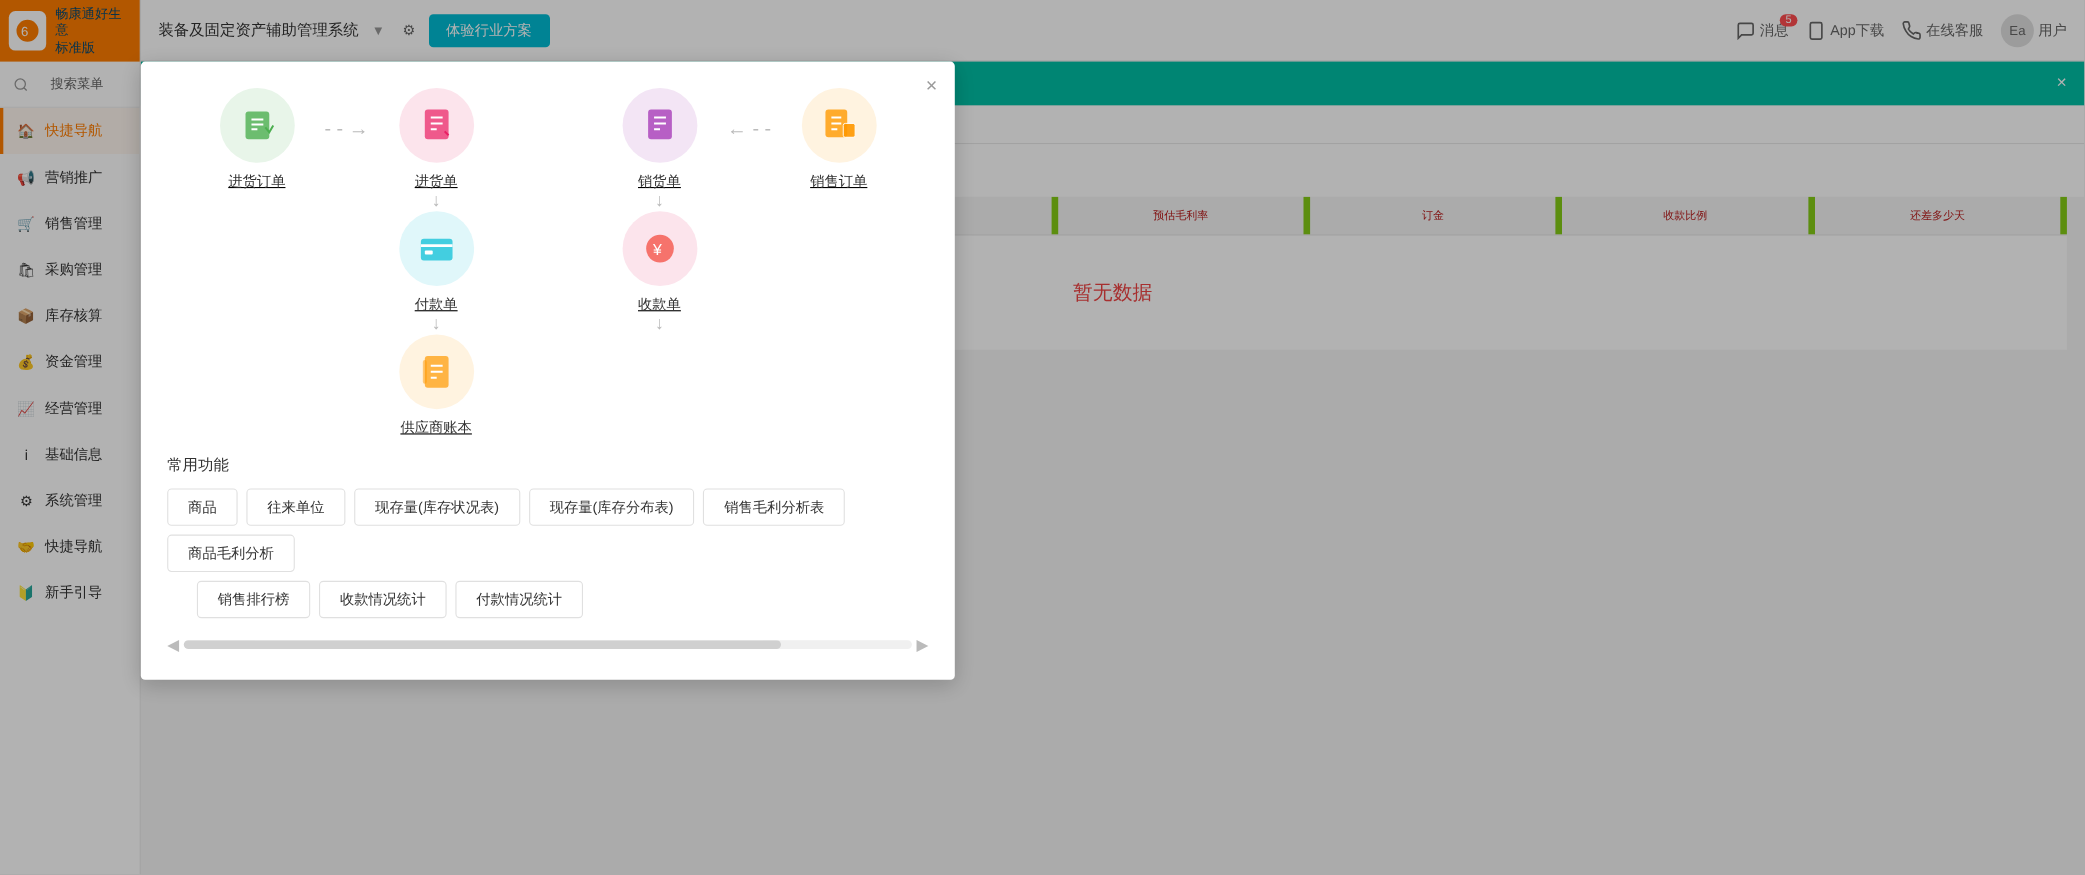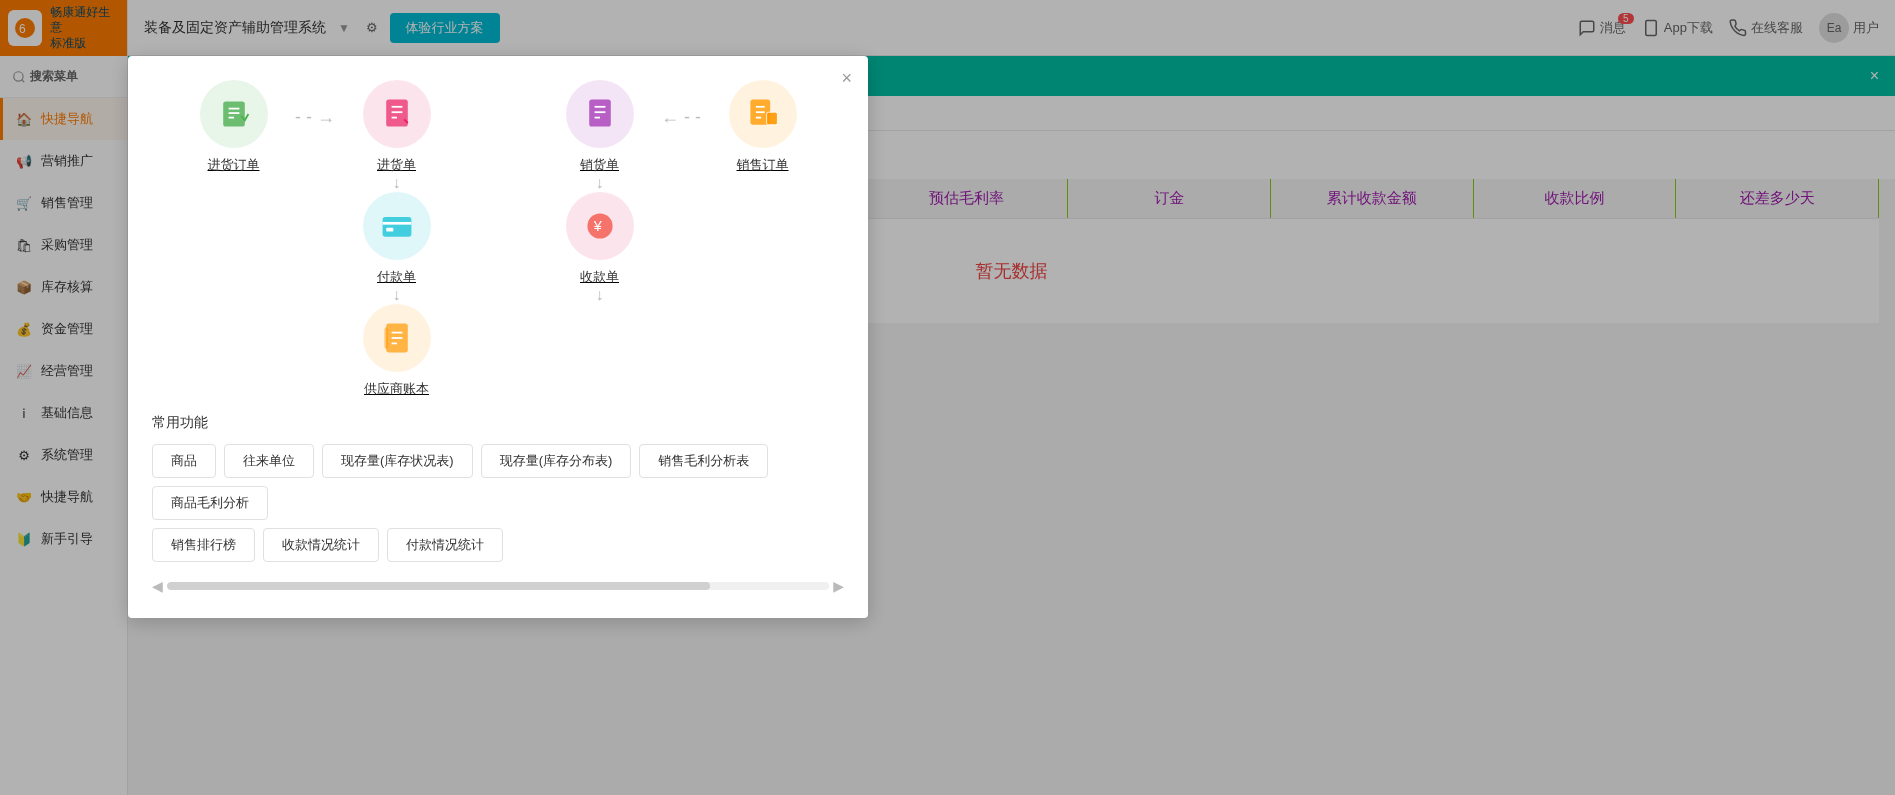--- a/index.html
+++ b/index.html
@@ -8,21 +8,21 @@
     
     .app-container { display: flex; height: 795px; width: 1895px; overflow: hidden; }
 
     
     .sidebar { width: 128px; background: #fff; display: flex; flex-direction: column; border-right: 1px solid #e8e8e8; flex-shrink: 0; }
     .sidebar-logo { background: #ff7d00; padding: 10px 8px; display: flex; align-items: center; gap: 8px; height: 56px; }
     .sidebar-logo-icon { width: 36px; height: 36px; background: #fff; border-radius: 6px; display: flex; align-items: center; justify-content: center; }
     .sidebar-logo-icon svg { width: 24px; height: 24px; }
     .sidebar-logo-text { color: #0c4a6e; font-size: 12px; line-height: 1.3; }
     .sidebar-search { padding: 8px; border-bottom: 1px solid #f0f0f0; }
-    .sidebar-search-btn { display: flex; align-items: center; gap: 4px; color: #666; font-size: 12px; cursor: pointer; padding: 4px; font-weight: bold; }
+    .sidebar-search-btn { display: flex; align-items: center; gap: 20px; color: #666; font-size: 12px; cursor: pointer; padding: 4px; }
     .sidebar-nav { flex: 1; overflow-y: auto; }
     .sidebar-nav-item { display: flex; align-items: center; gap: 8px; padding: 12px 12px; cursor: pointer; color: #333; font-size: 13px; border-left: 3px solid transparent; }
     .sidebar-nav-item.active { background: #fff7f0; border-left-color: #ff7d00; color: #ff7d00; }
     .sidebar-nav-item .nav-icon { width: 18px; height: 18px; display: flex; align-items: center; justify-content: center; flex-shrink: 0; }
 
     
     .main-content { flex: 1; display: flex; flex-direction: column; overflow: hidden; }
 
     
     .topbar { height: 56px; background: #fff; display: flex; align-items: center; padding: 0 16px; border-bottom: 1px solid #e8e8e8; gap: 12px; }
@@ -51,21 +51,21 @@
     .toolbar-separator { width: 1px; height: 16px; background: #e8e8e8; }
     .filter-date { border: 1px solid #e8e8e8; border-radius: 4px; padding: 5px 10px; font-size: 13px; color: #999; width: 140px; display: flex; align-items: center; justify-content: space-between; }
     .filter-select { border: 1px solid #e8e8e8; border-radius: 4px; padding: 5px 10px; font-size: 13px; color: #999; width: 140px; }
     .query-btn { background: #ff7d00; color: #fff; border: none; border-radius: 4px; padding: 6px 20px; cursor: pointer; font-size: 13px; }
     .set-btn { background: #fff; color: #ff7d00; border: 1px solid #ff7d00; border-radius: 4px; padding: 6px 12px; cursor: pointer; font-size: 13px; }
     .more-filter { color: #ff7d00; font-size: 12px; cursor: pointer; }
 
     
     .table-container { background: #fff; margin: 0 16px; }
     .table-header { display: flex; background: #f5f5f5; border-bottom: 1px solid #e8e8e8; }
-    .table-header-cell { padding: 10px 12px; font-size: 15px; color: #a21caf; flex: 1; border-right: 1px solid #84cc16; text-align: center; white-space: nowrap; }
+    .table-header-cell { padding: 10px 12px; font-size: 10px; color: #b91c1c; flex: 1; border-right: 6px solid #84cc16; text-align: center; white-space: nowrap; }
     .table-header-cell:first-child { flex: 0.5; }
     .no-data { text-align: center; padding: 40px; color: #ef4444; font-size: 18px; }
 
     
     .overlay { position: fixed; top: 0; left: 0; right: 0; bottom: 0; background: rgba(0,0,0,0.3); z-index: 100; display: flex; align-items: flex-start; justify-content: flex-start; }
     .modal { background: #fff; margin: 56px 0 0 128px; width: 740px; border-radius: 4px; box-shadow: 0 4px 20px rgba(0,0,0,0.2); padding: 24px; position: relative; }
     .modal-close { position: absolute; top: 12px; right: 16px; font-size: 18px; color: #999; cursor: pointer; }
     .flow-item { display: flex; flex-direction: column; align-items: center; gap: 8px; text-decoration: underline; }
     .flow-circle { width: 68px; height: 68px; border-radius: 50%; display: flex; align-items: center; justify-content: center; font-size: 28px; }
     .flow-circle.green { background: #e8f5e9; }
@@ -286,21 +286,20 @@
       </div>
 
       <div class="table-container">
         <div class="table-header">
           <div class="table-header-cell">品</div>
           <div class="table-header-cell">商品</div>
           <div class="table-header-cell">金额</div>
           <div class="table-header-cell">预估毛利</div>
           <div class="table-header-cell">预估毛利率</div>
           <div class="table-header-cell">订金</div>
-          <div class="table-header-cell">累计收款金额</div>
           <div class="table-header-cell">收款比例</div>
           <div class="table-header-cell">还差多少天</div>
         </div>
         <div class="no-data">暂无数据</div>
       </div>
     </div>
   </div>
 </div>
 
 <div class="overlay">
@@ -445,21 +444,21 @@
     <div class="common-section">
       <div class="common-title">常用功能</div>
       <div class="common-buttons">
         <button class="common-btn">商品</button>
         <button class="common-btn">往来单位</button>
         <button class="common-btn">现存量(库存状况表)</button>
         <button class="common-btn">现存量(库存分布表)</button>
         <button class="common-btn">销售毛利分析表</button>
         <button class="common-btn">商品毛利分析</button>
       </div>
-      <div class="common-buttons" style="margin-top:8px;">
+      <div class="common-buttons" style="margin-top:8px;margin-left:27px;">
         <button class="common-btn">销售排行榜</button>
         <button class="common-btn">收款情况统计</button>
         <button class="common-btn">付款情况统计</button>
       </div>
     </div>
 
     <div style="position:relative; margin-top:16px;">
       <div style="display:flex;align-items:center;gap:4px;">
         <span style="color:#bbb;font-size:14px;cursor:pointer;">◀</span>
         <div style="flex:1;height:8px;background:#f0f0f0;border-radius:4px;overflow:hidden;">

